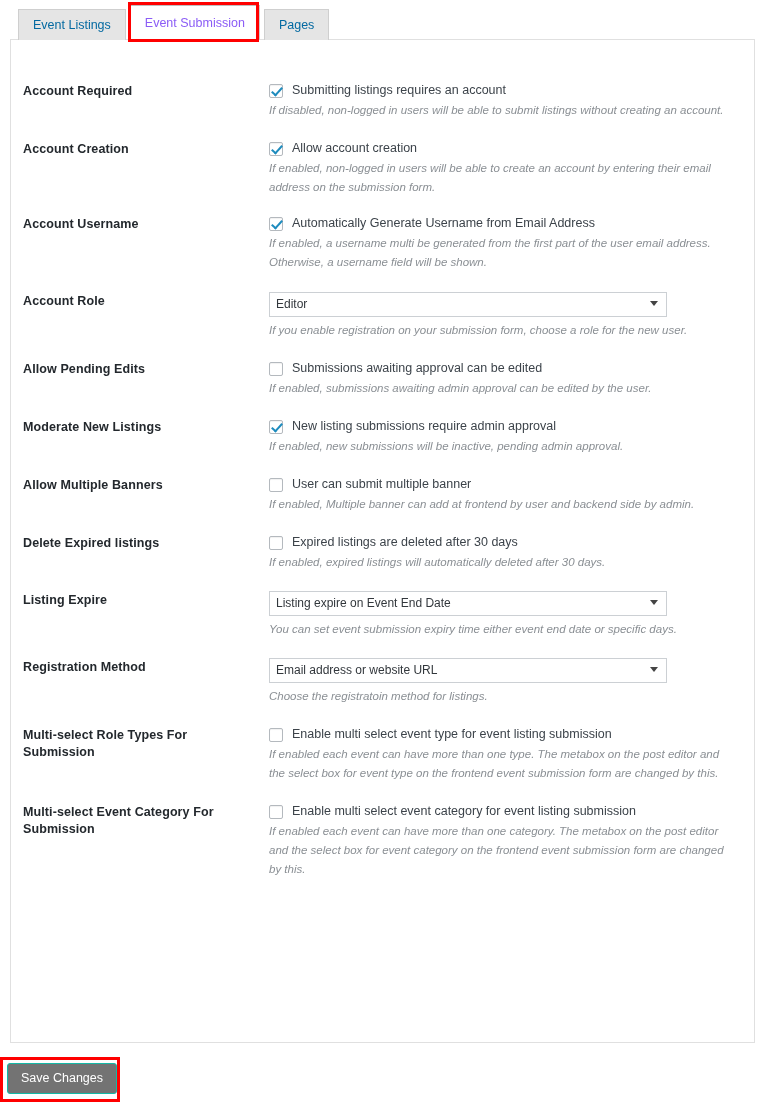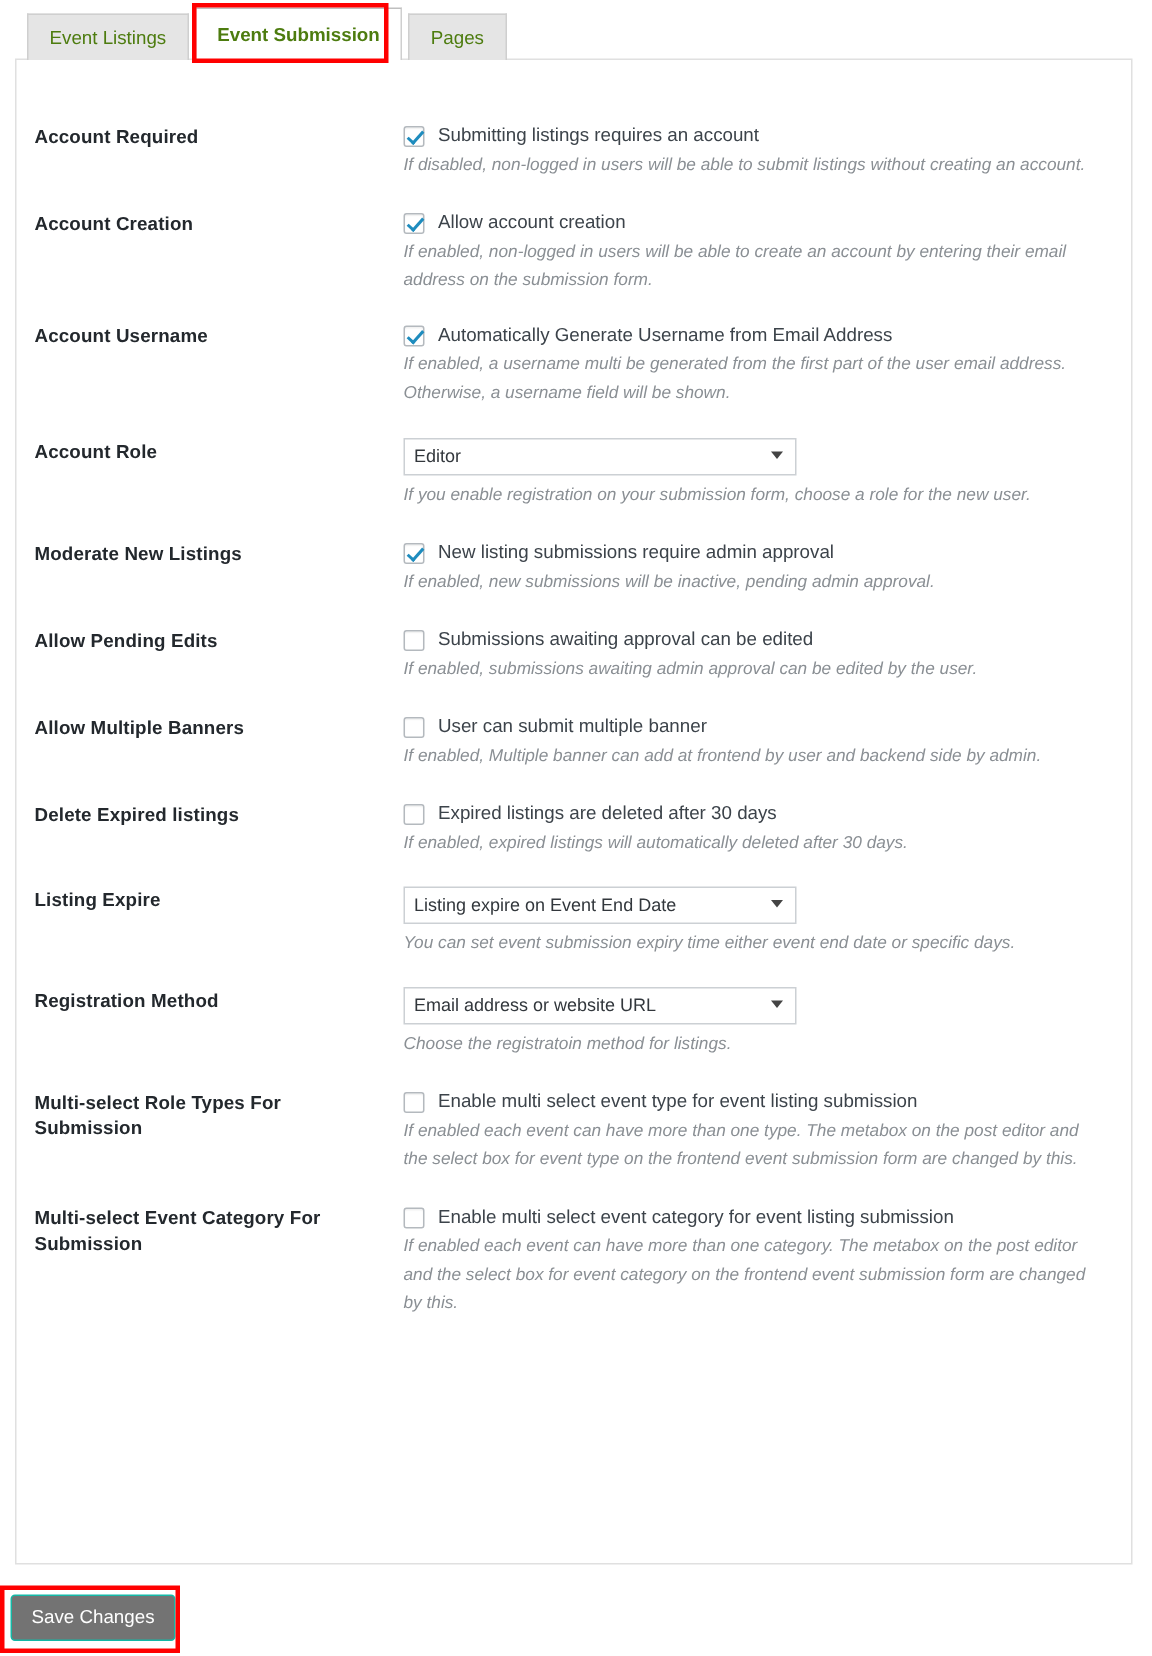--- a/index.html
+++ b/index.html
@@ -25,33 +25,33 @@
     display: flex;
     align-items: flex-end;
     z-index: 5;
   }
   .tab {
     height: 31px;
     padding: 0 14px;
     display: flex;
     align-items: center;
     font-size: 12.5px;
-    color: #4d7c0f;
+    color: #0369a1;
     background: #e5e5e5;
     border: 1px solid #cfcfcf;
     border-bottom: none;
     margin-right: 4px;
     white-space: nowrap;
     line-height: 1;
     cursor: pointer;
   }
   .tab.active {
     background: #ffffff;
-    color: #4d7c0f;
-    font-weight: bold;
+    color: #8b5cf6;
+    font-weight: normal;
     height: 35px;
     border-color: #cfcfcf;
     border-top: 1px solid #bfbfbf;
     position: relative;
     z-index: 6;
   }
 
   
   .annot {
     position: absolute;
@@ -134,21 +134,21 @@
   .desc {
     font-size: 11.5px;
     font-style: italic;
     color: #8a8f94;
     line-height: 19px;
     margin-top: 2px;
     max-width: 516px;
   }
   .sel-wrap { margin-bottom: 4px; }
   select.sel {
-    width: 262px;
+    width: 398px;
     height: 25px;
     font-size: 12px;
     font-family: "Liberation Sans", sans-serif;
     color: #32373c;
     background: #ffffff;
     border: 1px solid #ccd0d4;
     border-radius: 0;
     padding: 0 22px 0 6px;
     -webkit-appearance: none;
     -moz-appearance: none;
@@ -234,40 +234,40 @@
           </div>
         </div>
         <div class="row" style="margin-top: 20px;">
           <div class="row-label">Account Role</div>
           <div class="row-field">
             <div class="sel-wrap"><span class="sel-box"><select class="sel"><option>Editor</option></select><span class="sel-arrow"></span></span></div>
             <div class="desc">If you enable registration on your submission form, choose a role for the new user.</div>
           </div>
         </div>
         <div class="row" style="margin-top: 20px;">
+          <div class="row-label">Allow Pending Edits</div>
+          <div class="row-field">
+            <div class="cb-line">
+              <span class="cb"></span>
+              <span class="cb-text">Submissions awaiting approval can be edited</span>
+            </div>
+            <div class="desc">If enabled, submissions awaiting admin approval can be edited by the user.</div>
+          </div>
+        </div>
+        <div class="row" style="margin-top: 20px;">
           <div class="row-label">Moderate New Listings</div>
           <div class="row-field">
             <div class="cb-line">
               <span class="cb checked"></span>
               <span class="cb-text">New listing submissions require admin approval</span>
             </div>
             <div class="desc">If enabled, new submissions will be inactive, pending admin approval.</div>
           </div>
         </div>
         <div class="row" style="margin-top: 20px;">
-          <div class="row-label">Allow Pending Edits</div>
-          <div class="row-field">
-            <div class="cb-line">
-              <span class="cb"></span>
-              <span class="cb-text">Submissions awaiting approval can be edited</span>
-            </div>
-            <div class="desc">If enabled, submissions awaiting admin approval can be edited by the user.</div>
-          </div>
-        </div>
-        <div class="row" style="margin-top: 20px;">
           <div class="row-label">Allow Multiple Banners</div>
           <div class="row-field">
             <div class="cb-line">
               <span class="cb"></span>
               <span class="cb-text">User can submit multiple banner</span>
             </div>
             <div class="desc">If enabled, Multiple banner can add at frontend by user and backend side by admin.</div>
           </div>
         </div>
         <div class="row" style="margin-top: 20px;">

